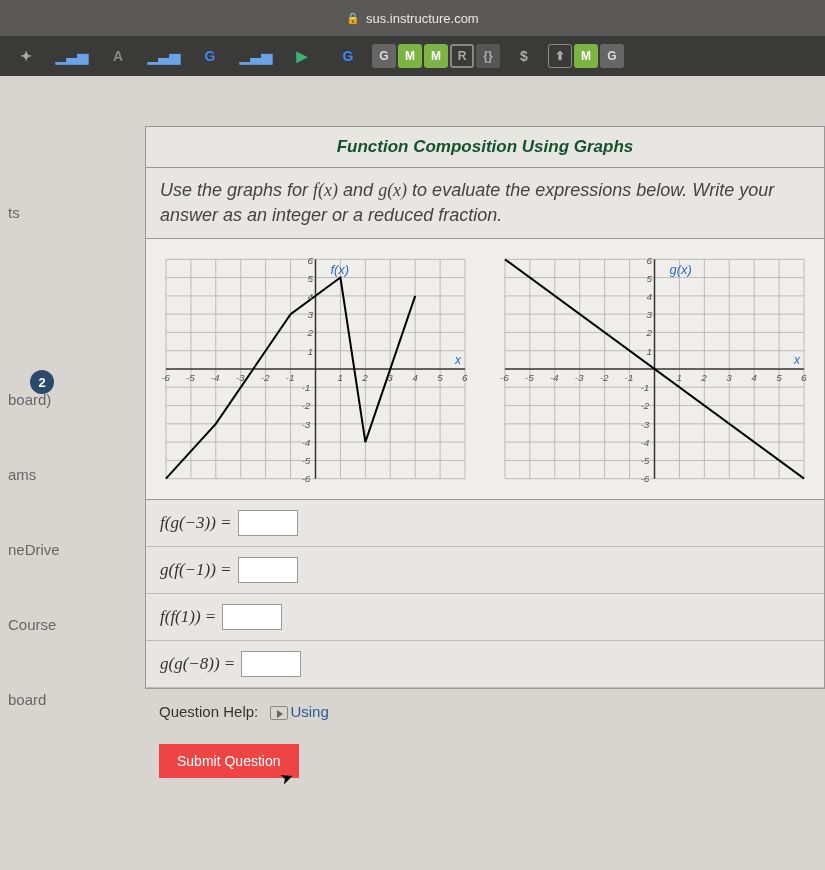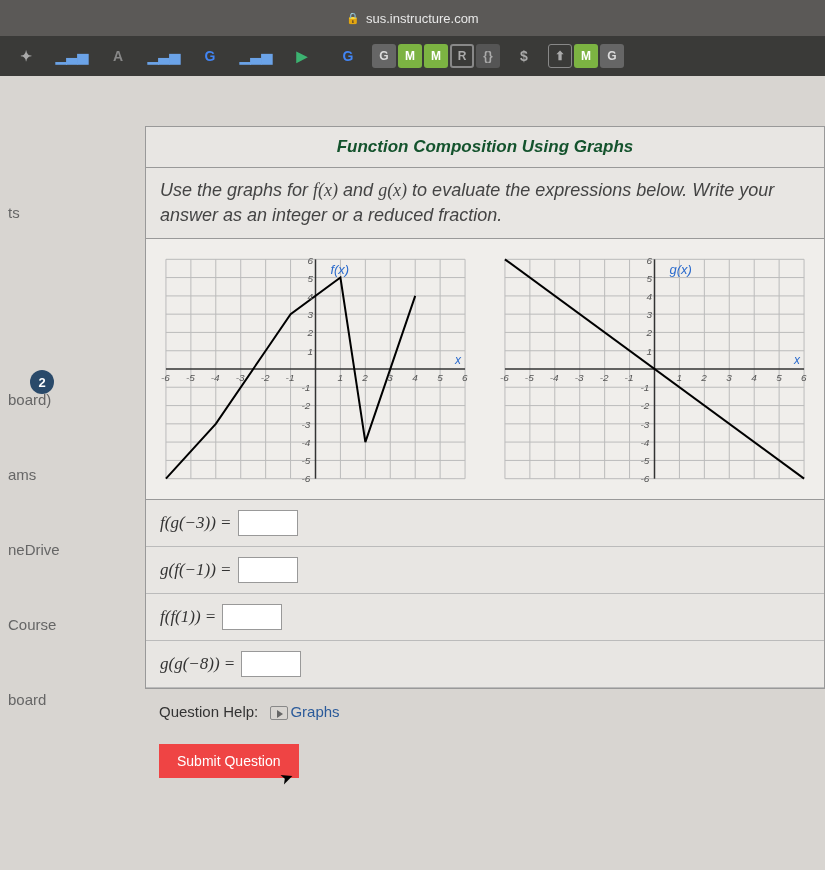--- a/index.html
+++ b/index.html
@@ -399,21 +399,21 @@
           <span class="answer-label">g(g(−8)) =</span>
           <input class="answer-input" style="">
         </div>
       </div>
 
     </div>
     
     <div class="help-row">
       <span>Question Help:</span>
       <span class="help-link">
-        <span class="play-icon"></span><span>Graphs</span>
+        <span class="play-icon"></span><span>Using</span>
       </span>
     </div>
     
     <button class="submit-btn">Submit Question</button>
     
   </div>
 </div>
 
 <div class="cursor-pointer">➤</div>
 

